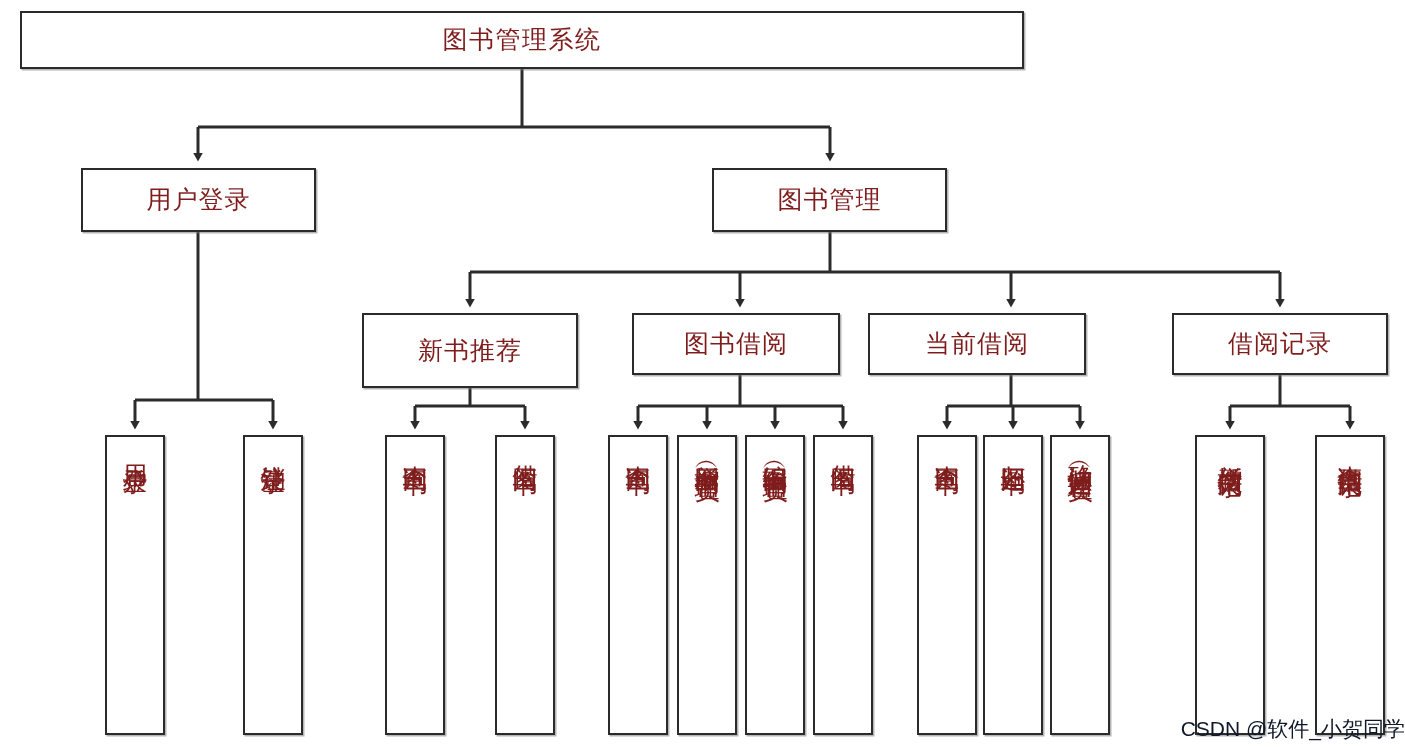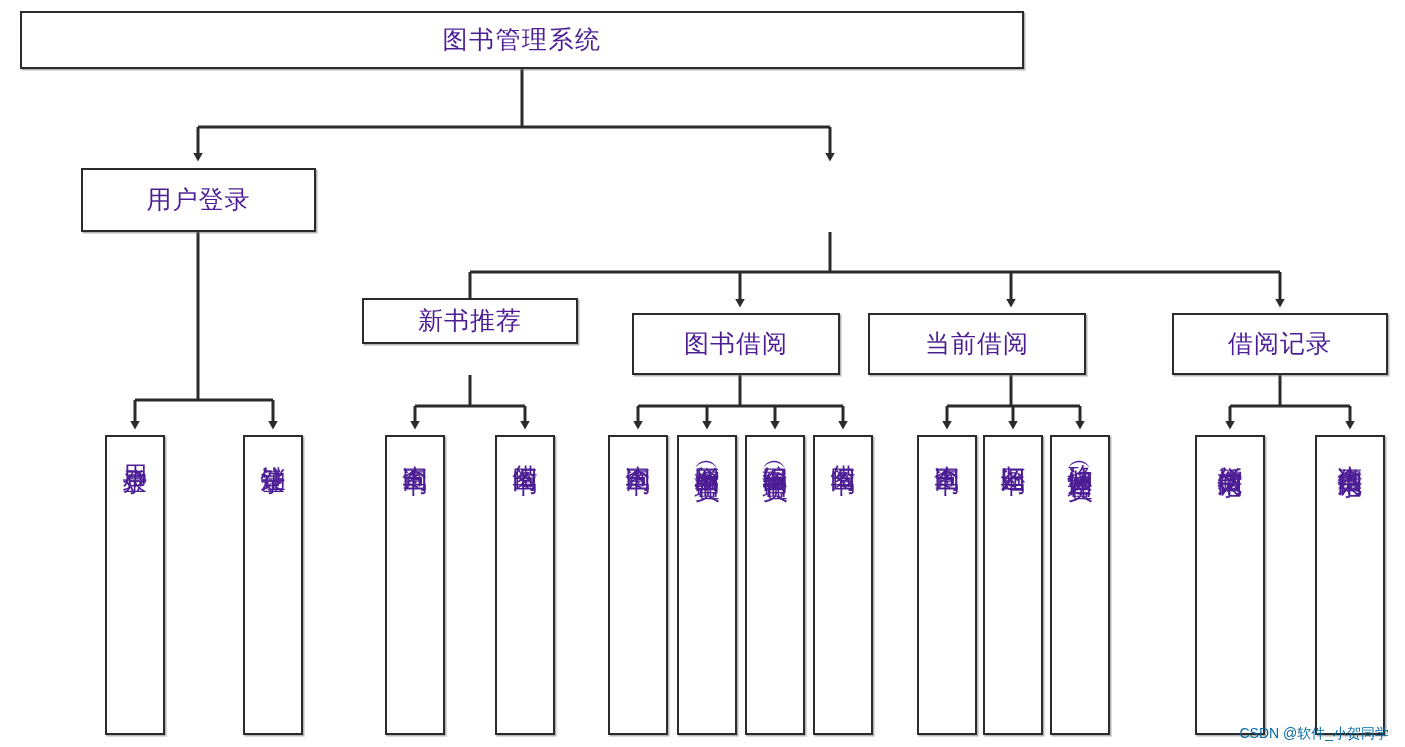--- a/index.html
+++ b/index.html
@@ -27,21 +27,21 @@
   }
   .node {
     position: absolute;
     box-sizing: border-box;
     background: #ffffff;
     border: 2px solid #2b2b2b;
     box-shadow: 1.5px 1.5px 0 0 rgba(120,120,120,0.55);
     display: flex;
     align-items: center;
     justify-content: center;
-    color: #4c1d95;
+    color: #7f1d1d;
   }
   .node .label {
     display: block;
     text-align: center;
     line-height: 1.18;
     white-space: nowrap;
   }
   
   .node.h .label {
     font-size: 25px;
@@ -61,24 +61,24 @@
     text-orientation: upright;
     font-size: 25px;
     line-height: 1.0;
     letter-spacing: 2px;
     white-space: pre-line;
     height: auto;
     max-height: 100%;
   }
   .watermark {
     position: absolute;
-    right: 16px;
+    right: 0;
     bottom: 4px;
-    font-size: 14px;
-    color: #0369a1;
+    font-size: 21px;
+    color: #0f172a;
     white-space: nowrap;
     font-family: "Liberation Sans", "DejaVu Sans", sans-serif;
   }
 </style>
 </head>
 <body>
 
 <div id="canvas">
 
   <svg id="wires" viewBox="0 0 1405 747" xmlns="http://www.w3.org/2000/svg">
@@ -131,22 +131,25 @@
     </g>
   </svg>
 
   <div class="node h root" style="left:20px; top:11px; width:1004px; height:58px;">
     <span class="label">图书管理系统</span>
   </div>
 
   <div class="node h" style="left:81px; top:168px; width:235px; height:64px;">
     <span class="label">用户登录</span>
   </div>
-
-  <div class="node h" style="left:362px; top:298px; width:216px; height:46px;">
+  <div class="node h" style="left:712px; top:168px; width:235px; height:64px;">
+    <span class="label">图书管理</span>
+  </div>
+
+  <div class="node h" style="left:362px; top:313px; width:216px; height:75px;">
     <span class="label">新书推荐</span>
   </div>
   <div class="node h" style="left:632px; top:313px; width:208px; height:62px;">
     <span class="label">图书借阅</span>
   </div>
   <div class="node h" style="left:868px; top:313px; width:218px; height:62px;">
     <span class="label">当前借阅</span>
   </div>
   <div class="node h" style="left:1172px; top:313px; width:216px; height:62px;">
     <span class="label">借阅记录</span>

